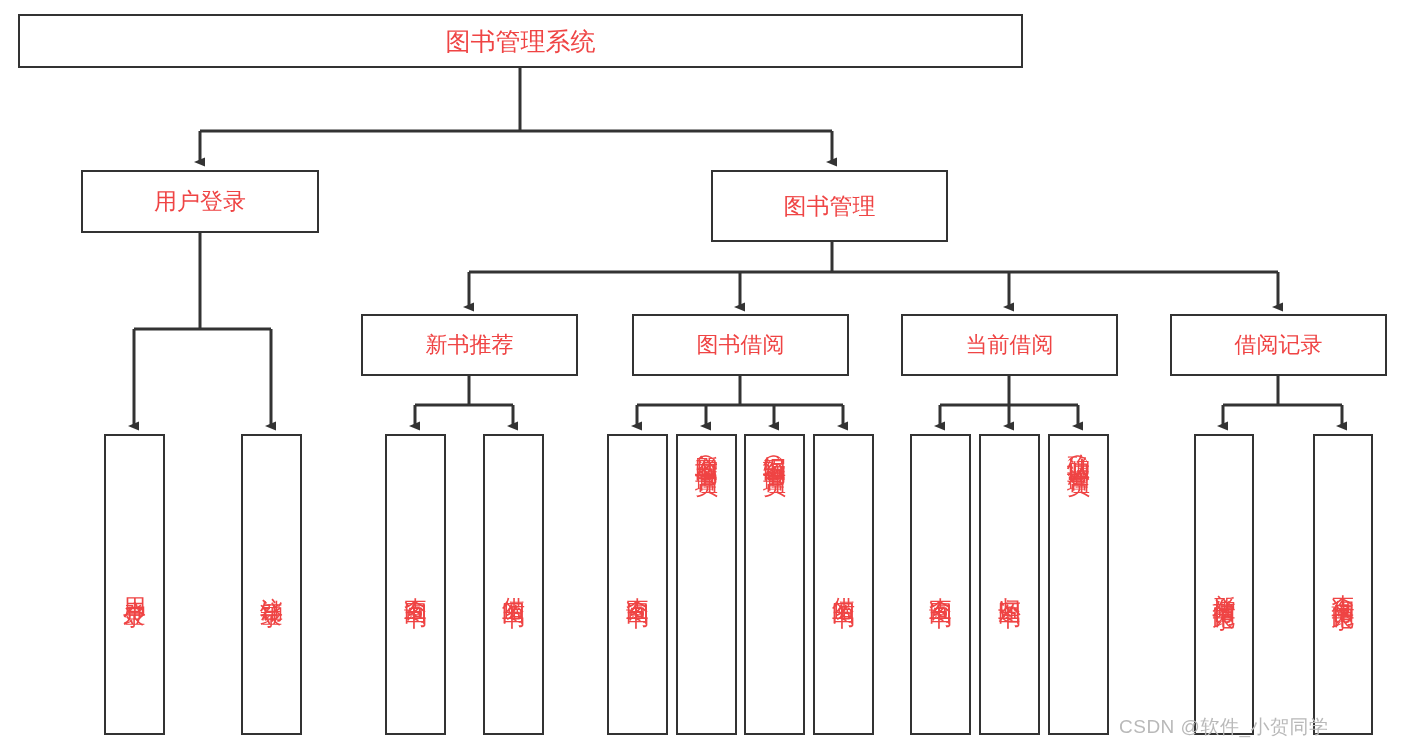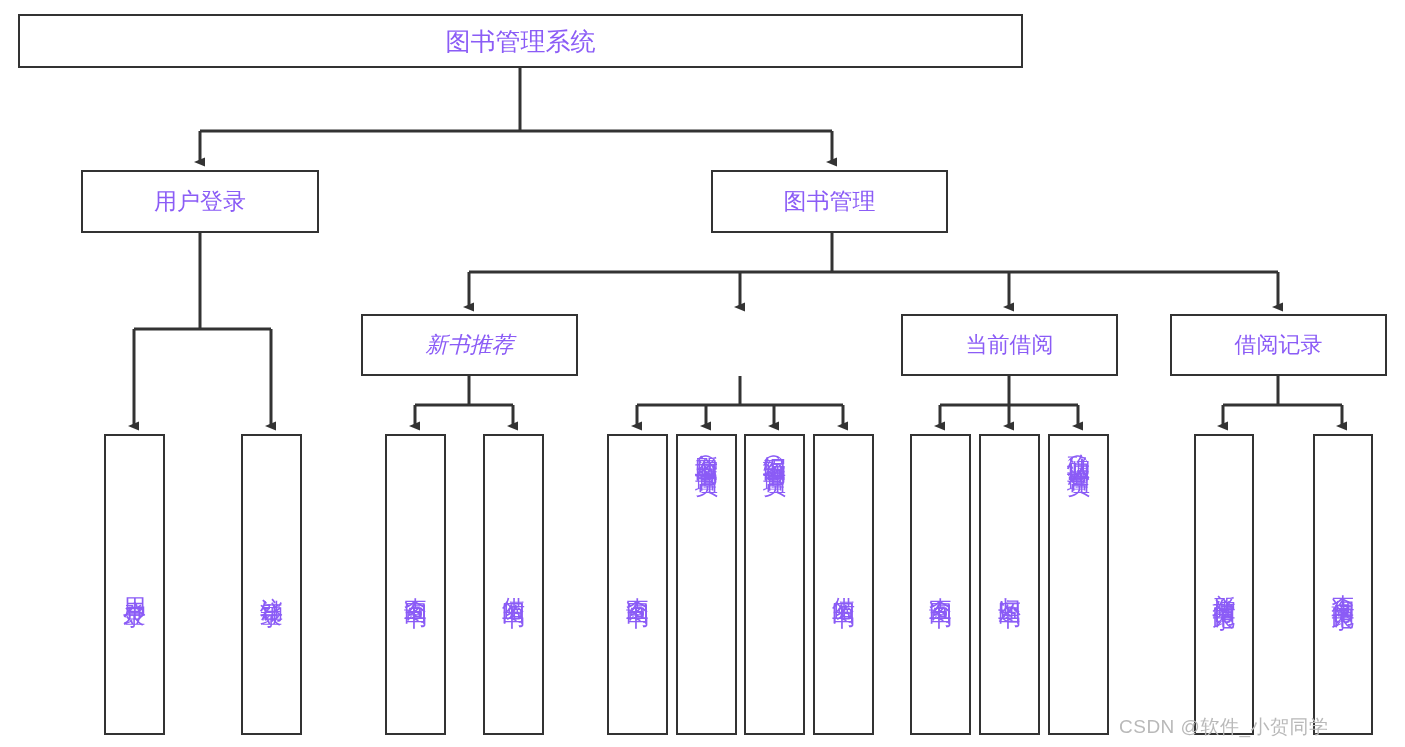--- a/index.html
+++ b/index.html
@@ -29,21 +29,21 @@
     position: absolute;
     box-sizing: border-box;
     background: #ffffff;
     border: 2px solid #333333;
     display: flex;
     align-items: center;
     justify-content: center;
     overflow: hidden;
   }
   .node-box .node-label {
-    color: #8b5cf6;
+    color: #ef4444;
     line-height: 1.05;
     white-space: nowrap;
     text-align: center;
   }
   .level-0 .node-label { font-size: 25px; }
   .level-1 .node-label { font-size: 23px; }
   .level-2 .node-label { font-size: 22px; }
 
   
   .leaf-box {
@@ -127,28 +127,31 @@
   </svg>
 
   <div class="node-box level-0" style="left:18px; top:14px; width:1005px; height:54px;">
     <span class="node-label">图书管理系统</span>
   </div>
 
   <div class="node-box level-1" style="left:81px; top:170px; width:238px; height:63px;">
     <span class="node-label">用户登录</span>
   </div>
 
-  <div class="node-box level-1" style="left:711px; top:170px; width:237px; height:63px;justify-content:center;">
+  <div class="node-box level-1" style="left:711px; top:170px; width:237px; height:72px;justify-content:center;">
     <span class="node-label">图书管理</span>
   </div>
 
-  <div class="node-box level-2" style="left:361px; top:314px; width:217px; height:62px;font-style:italic;">
+  <div class="node-box level-2" style="left:361px; top:314px; width:217px; height:62px;">
     <span class="node-label">新书推荐</span>
   </div>
 
+  <div class="node-box level-2" style="left:632px; top:314px; width:217px; height:62px;">
+    <span class="node-label">图书借阅</span>
+  </div>
 
   <div class="node-box level-2" style="left:1170px; top:314px; width:217px; height:62px;">
     <span class="node-label">借阅记录</span>
   </div>
 
   <div class="node-box level-2" style="left:901px; top:314px; width:217px; height:62px;">
     <span class="node-label">当前借阅</span>
   </div>
 
   <div class="node-box leaf-box leaf-centered" style="left:104px; top:434px; width:61px; height:301px;">

